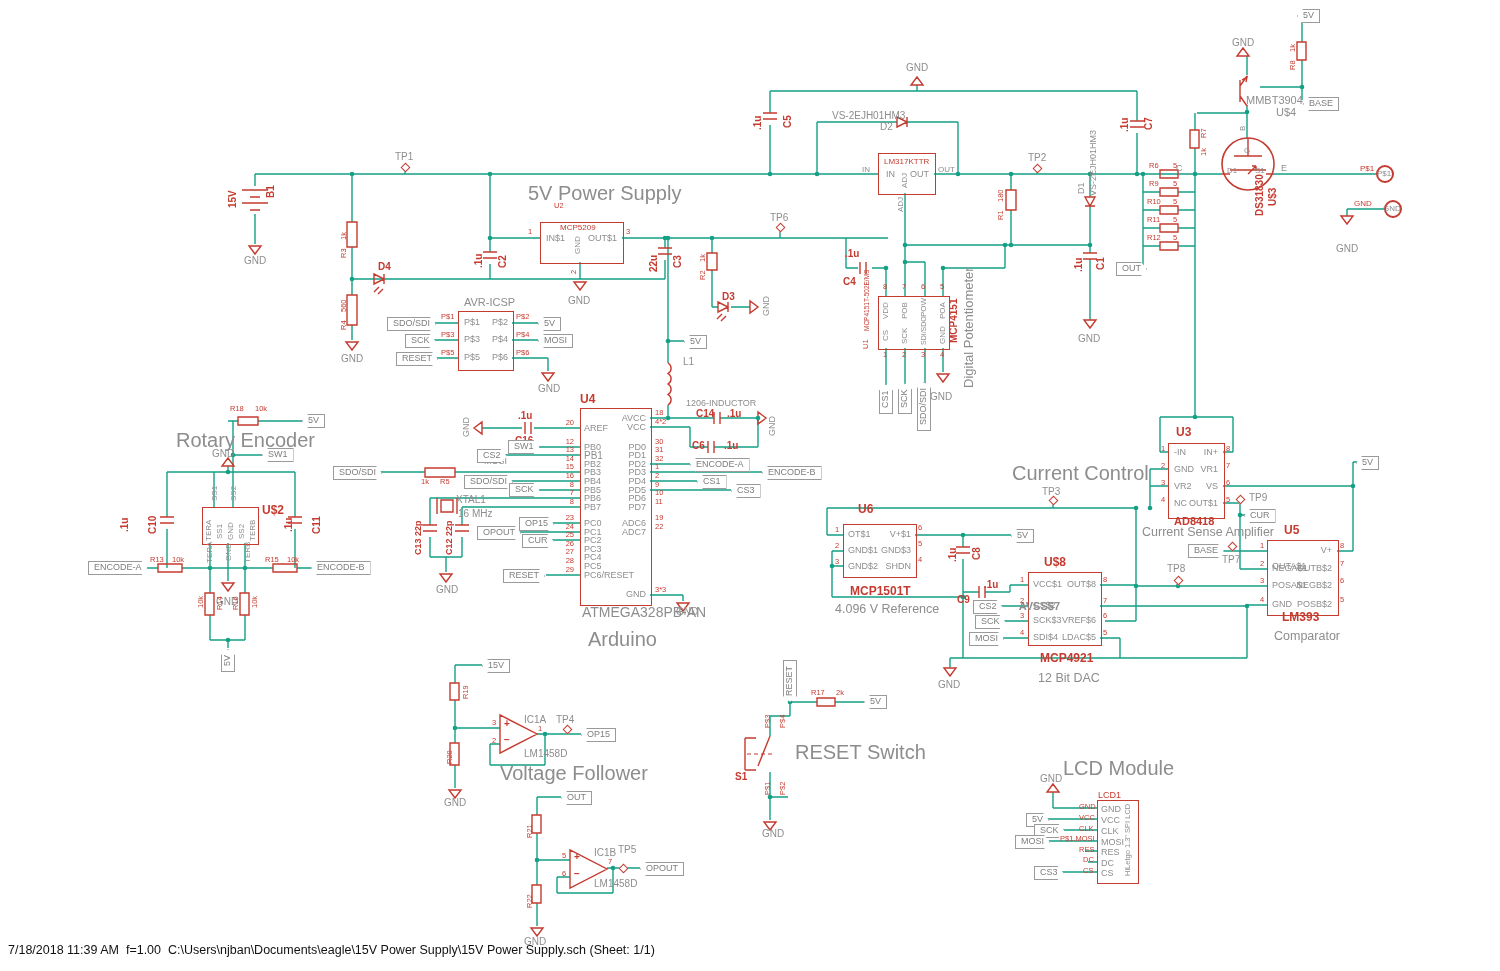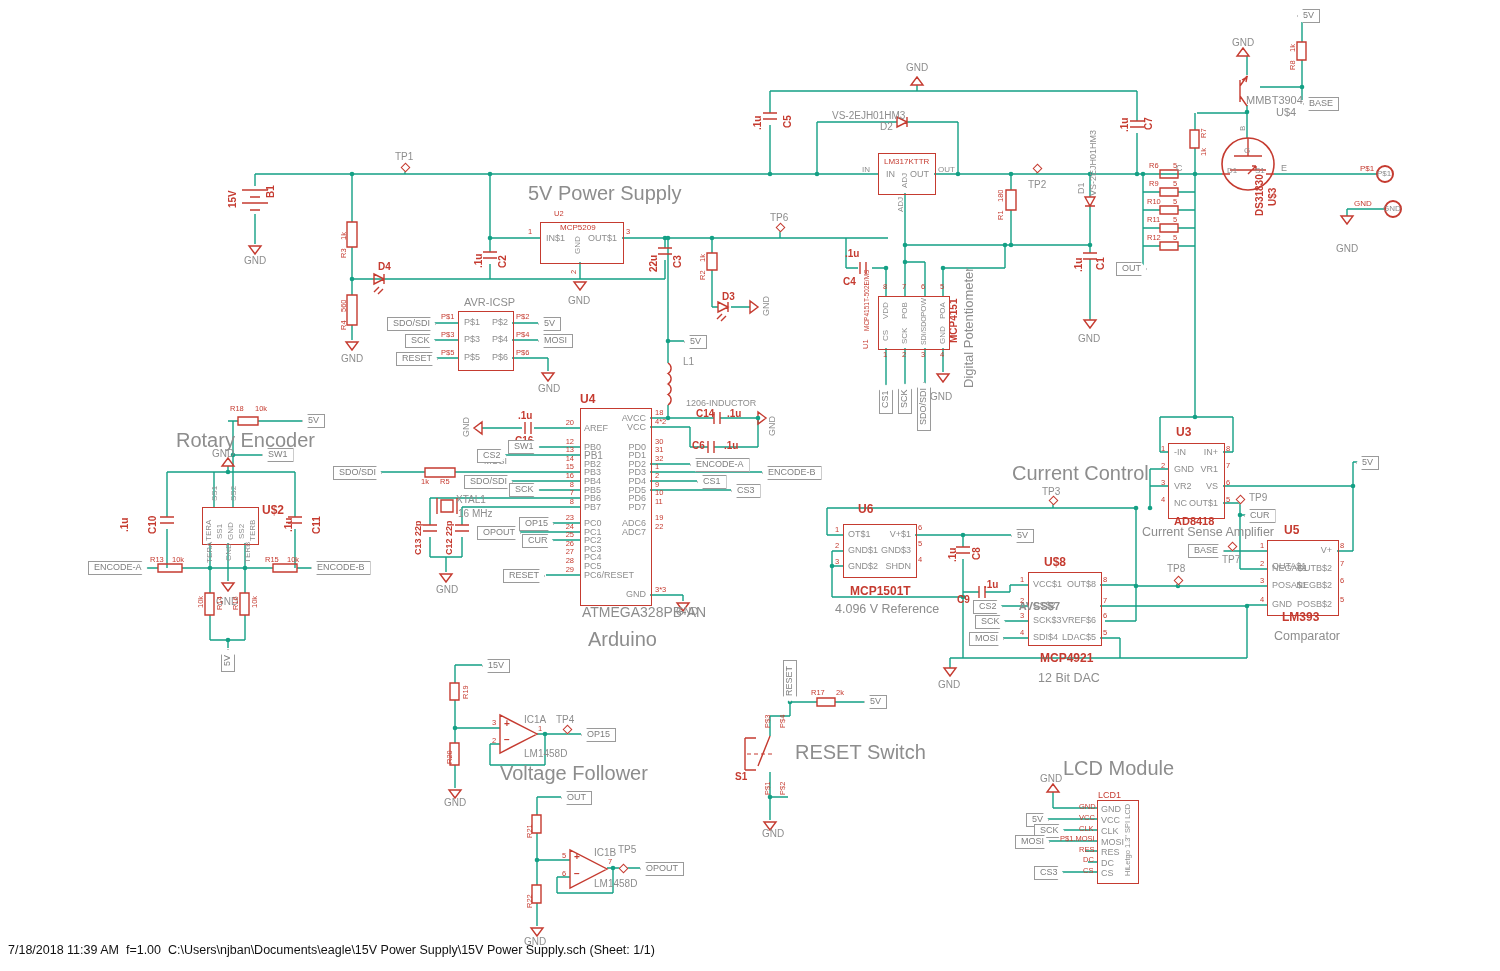--- a/index.html
+++ b/index.html
@@ -240,21 +240,21 @@
       <div class="t g" style="left: 244px; top: 256px;">GND</div>
       <div class="t g" style="left: 395px; top: 152px;">TP1</div>
       <div class="t rs v" style="left: 340px; top: 240px;">1k</div>
       <div class="t rs v" style="left: 340px; top: 258px;">R3</div>
       <div class="t rs v" style="left: 340px; top: 312px;">560</div>
       <div class="t rs v" style="left: 340px; top: 330px;">R4</div>
       <div class="t g" style="left: 341px; top: 354px;">GND</div>
       <div class="t rf" style="left: 378px; top: 262px; font-size: 10px;">D4</div>
       <div class="t rf v" style="left: 474px; top: 268px; font-size: 10px;">.1u</div>
       <div class="t rf v" style="left: 498px; top: 268px; font-size: 10px;">C2</div>
-      <div class="t rs" style="left: 554px; top: 210px;">U2</div>
+      <div class="t rs" style="left: 554px; top: 202px;">U2</div>
       <div class="t rs" style="left: 560px; top: 224px; font-size: 8px;">MCP5209</div>
       <div class="t g" style="left: 546px; top: 234px; font-size: 9px;">IN$1</div>
       <div class="t g v" style="left: 574px; top: 254px; font-size: 8px;">GND</div>
       <div class="t g" style="left: 588px; top: 234px; font-size: 9px;">OUT$1</div>
       <div class="t rs" style="left: 528px; top: 228px;">1</div>
       <div class="t rs v" style="left: 570px; top: 274px;">2</div>
       <div class="t rs" style="left: 626px; top: 228px;">3</div>
       <div class="t g" style="left: 568px; top: 296px;">GND</div>
       <div class="t rf v" style="left: 649px; top: 272px; font-size: 10px;">22u</div>
       <div class="t rf v" style="left: 673px; top: 268px; font-size: 10px;">C3</div>
@@ -270,21 +270,21 @@
       <div class="t g" style="left: 880px; top: 122px; font-size: 10px;">D2</div>
       <div class="t g" style="left: 906px; top: 63px;">GND</div>
       <div class="t rs" style="left: 884px; top: 158px; font-size: 8px;">LM317KTTR</div>
       <div class="t g" style="left: 886px; top: 170px; font-size: 9px;">IN</div>
       <div class="t g v" style="left: 901px; top: 188px; font-size: 8px;">ADJ</div>
       <div class="t g" style="left: 910px; top: 170px; font-size: 9px;">OUT</div>
       <div class="t g" style="left: 862px; top: 166px; font-size: 8px;">IN</div>
       <div class="t g" style="left: 938px; top: 166px; font-size: 8px;">OUT</div>
       <div class="t g v" style="left: 897px; top: 212px; font-size: 8px;">ADJ</div>
       <div class="t g" style="left: 770px; top: 213px;">TP6</div>
-      <div class="t g" style="left: 1028px; top: 153px; margin-top: 27px;">TP2</div>
+      <div class="t g" style="left: 1028px; top: 153px;">TP2</div>
       <div class="t rs v" style="left: 997px; top: 202px;">180</div>
       <div class="t rs v" style="left: 997px; top: 220px;">R1</div>
       <div class="t rf" style="left: 845px; top: 249px; font-size: 10px;">.1u</div>
       <div class="t rf" style="left: 843px; top: 277px; font-size: 10px;">C4</div>
       <div class="t rf v" style="left: 1120px; top: 132px; font-size: 10px;">.1u</div>
       <div class="t rf v" style="left: 1144px; top: 130px; font-size: 10px;">C7</div>
       <div class="t g v" style="left: 1077px; top: 194px; font-size: 9px;">D1</div>
       <div class="t g v" style="left: 1089px; top: 196px; font-size: 9px;">VS-2EJH01HM3</div>
       <div class="t rf v" style="left: 1074px; top: 272px; font-size: 10px;">.1u</div>
       <div class="t rf v" style="left: 1096px; top: 270px; font-size: 10px;">C1</div>

